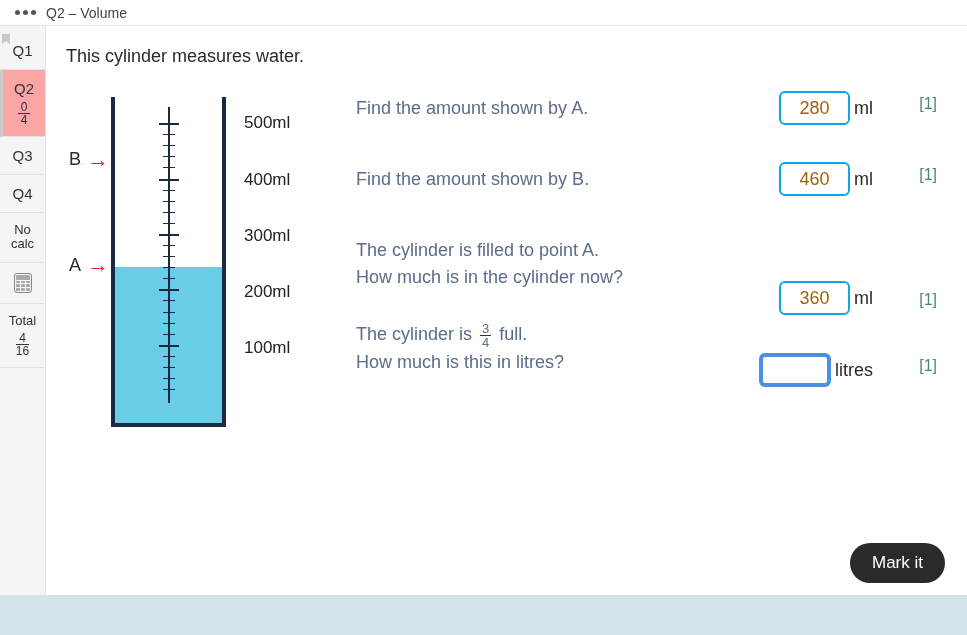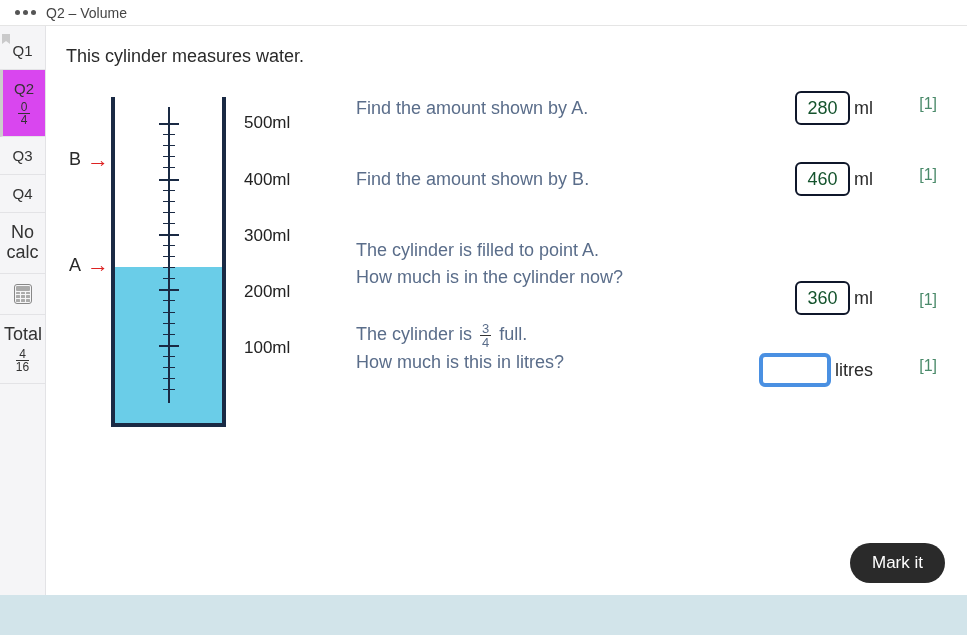--- a/index.html
+++ b/index.html
@@ -34,34 +34,34 @@
     }
     .side-item {
       padding: 10px 4px;
       text-align: center;
       font-size: 15px;
       color: #333;
       border-bottom: 1px solid #e3e3e6;
       cursor: pointer;
       position: relative;
     }
-    .side-item.active { background: #d946ef; border-left: 3px solid #cccccc;}
+    .side-item.active { background: #fca5a5; border-left: 3px solid #cccccc;}
     .side-item.bookmark::before{
       content: "";
       position: absolute;
       left: 2px; top: 2px;
       width: 8px; height: 10px;
       background: #666;
       clip-path: polygon(0 0, 100% 0, 100% 100%, 50% 70%, 0 100%);
       opacity: .3;
     }
     .frac { display: inline-flex; flex-direction: column; align-items: center; font-size: 12px; line-height: 1; }
     .frac .num { border-bottom: 1px solid #333; padding: 0 3px; }
     .frac .den { padding: 0 3px; }
-    .side-label { font-size: 18px; line-height: 1.1; }
+    .side-label { font-size: 13px; line-height: 1.1; }
     .calc-icon {
       width: 18px; height: 20px;
       border: 1px solid #888;
       border-radius: 3px;
       margin: 0 auto;
       display: grid;
       grid-template-rows: 5px 1fr;
       gap: 1px; padding: 1px;
     }
     .calc-icon .scr { background: #aaa; width: 100%; height: 100%; border-radius: 1px;}
@@ -116,26 +116,26 @@
     .arrow { color: #d22; font-size: 22px; font-weight: bold;}
     .questions { flex: 1; padding-top: 8px; }
     .qrow { position: relative; margin-bottom: 28px; padding-right: 60px; }
     .qtext { font-size: 18px; color: #5a6d8a; line-height: 1.5; }
     .answer-group { display: inline-flex; align-items: center; gap: 4px; position: absolute; right: 64px; }
     .qrow.row-a .answer-group { top: -4px; }
     .qrow.row-b .answer-group { top: -4px; }
     .qrow.row-c .answer-group { top: 44px; }
     .qrow.row-d .answer-group { top: 32px; }
     .ans-input {
-      width: 55px; height: 34px;
-      border: 2px solid #0f172a;
+      width: 71px; height: 34px;
+      border: 2px solid #0ea5e9;
       border-radius: 6px;
       text-align: center;
       font-size: 18px;
-      color: #14532d;
+      color: #a16207;
       background: #fff;
     }
     .ans-input.focus {
       width: 72px;
       border: 4px solid #4a90e2;
       color: #333;
     }
     .unit { font-size: 18px; color: #2a2a2a; }
     .marks {
       position: absolute;

